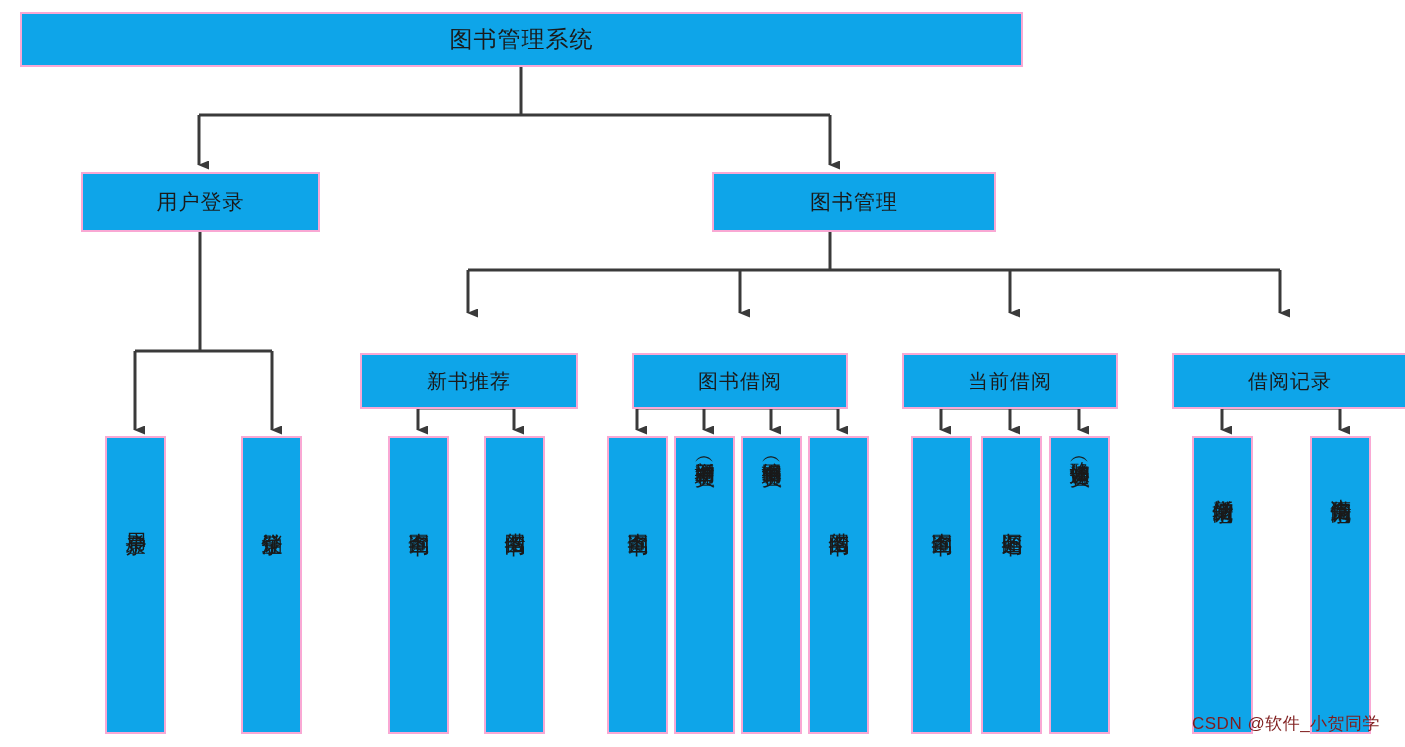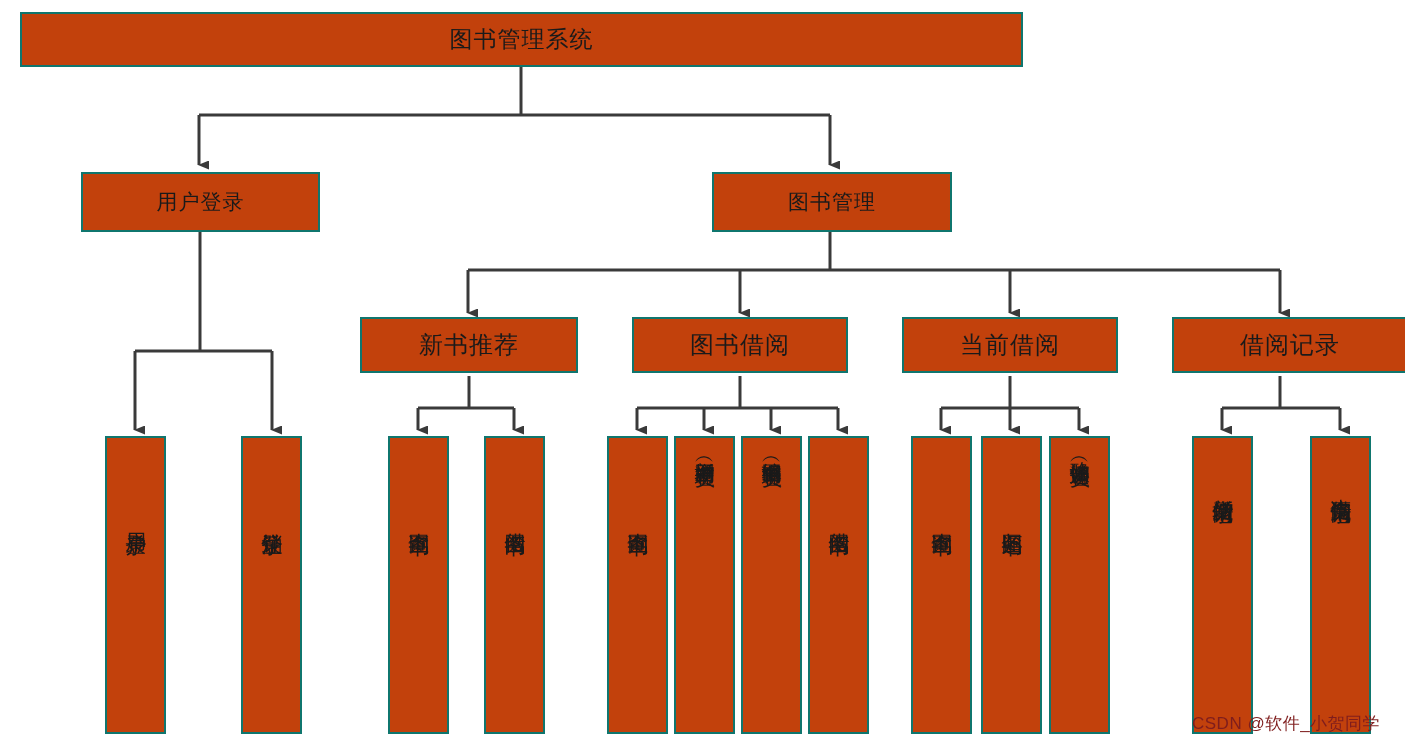--- a/index.html
+++ b/index.html
@@ -24,35 +24,36 @@
     position: absolute;
     top: 0;
     left: 0;
     width: 1405px;
     height: 747px;
     display: block;
   }
   .node-box {
     position: absolute;
     box-sizing: border-box;
-    border: 2px solid #0f766e;
-    background: #c2410c;
+    border: 2px solid #f9a8d4;
+    background: #0ea5e9;
     display: flex;
     align-items: center;
     justify-content: center;
     color: #1a1a1a;
   }
   .node-box.level0 {
     font-size: 23px;
   }
   .node-box.level1 {
     font-size: 21px;
   }
   .node-box.level2 {
-    font-size: 24px;
+    font-size: 20px;
+    margin-top: 36px;
   }
   .node-box.leaf {
     align-items: flex-start;
     justify-content: center;
     padding-top: 6px;
   }
   .leaf-label {
     writing-mode: vertical-rl;
     text-orientation: upright;
     font-size: 21px;
@@ -152,21 +153,21 @@
     </g>
   </svg>
 
   <div class="node-box level0" style="left:20px; top:12px; width:1003px; height:55px;">
     <span class="node-label">图书管理系统</span>
   </div>
 
   <div class="node-box level1" style="left:81px; top:172px; width:239px; height:60px;">
     <span class="node-label">用户登录</span>
   </div>
-  <div class="node-box level1" style="left:712px; top:172px; width:240px; height:60px;">
+  <div class="node-box level1" style="left:712px; top:172px; width:284px; height:60px;">
     <span class="node-label">图书管理</span>
   </div>
 
   <div class="node-box level2" style="left:360px; top:317px; width:218px; height:56px;">
     <span class="node-label">新书推荐</span>
   </div>
   <div class="node-box level2" style="left:632px; top:317px; width:216px; height:56px;">
     <span class="node-label">图书借阅</span>
   </div>
   <div class="node-box level2" style="left:902px; top:317px; width:216px; height:56px;">

